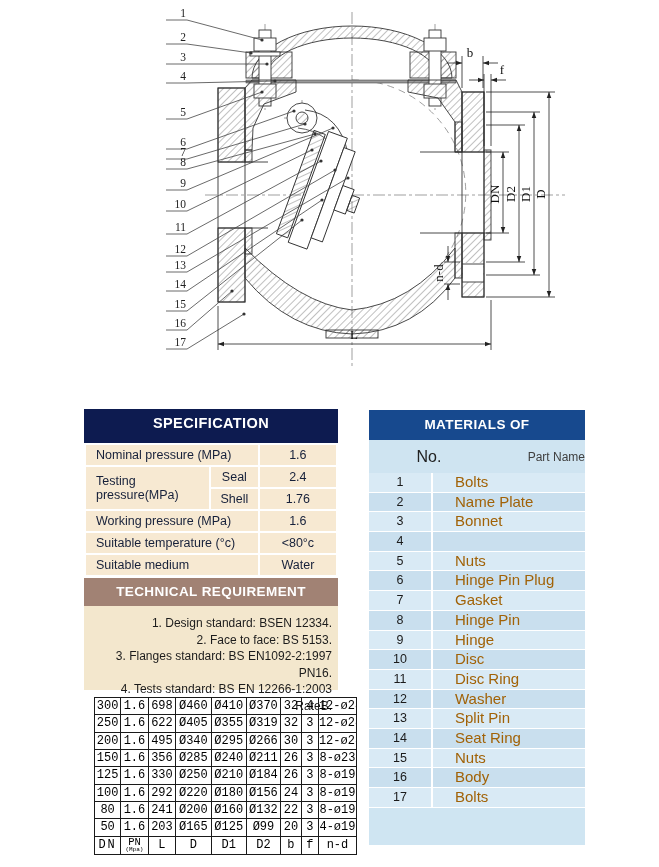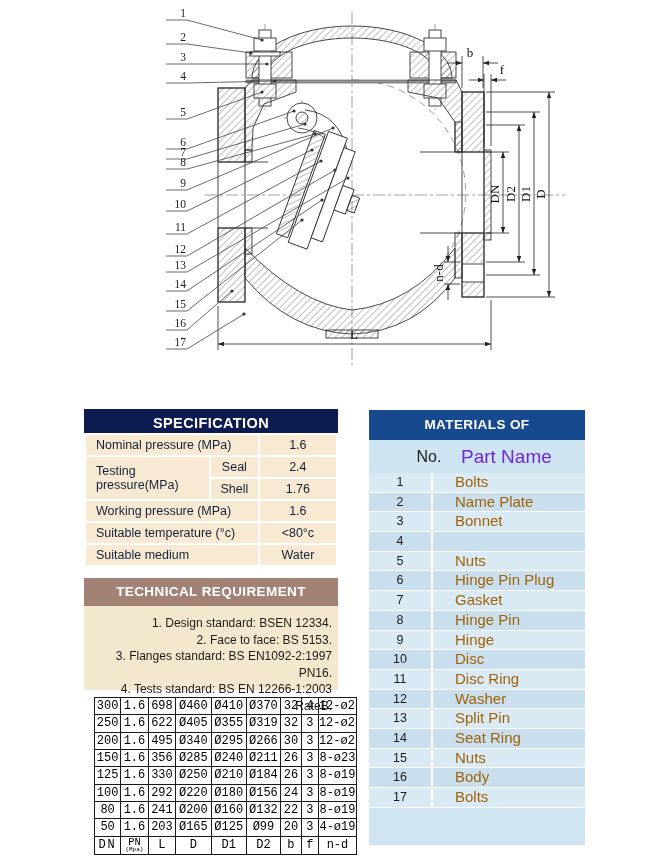--- a/index.html
+++ b/index.html
@@ -4,21 +4,21 @@
 <style>
   html,body{margin:0;padding:0;background:#fff;}
   .page{position:relative;width:659px;height:867px;background:#fff;overflow:hidden;
         font-family:"Liberation Sans",sans-serif;}
   
   #drawing{position:absolute;left:0;top:0;}
   .pnum{font-family:"Liberation Serif",serif;font-size:11.5px;fill:#222;}
   .dimtxt{font-family:"Liberation Serif",serif;font-size:13px;fill:#111;}
   
   .spec-box{position:absolute;left:84px;top:409px;width:254px;}
-  .box-header{height:24px;line-height:29px;text-align:center;color:#fff;
+  .box-header{height:34px;line-height:29px;text-align:center;color:#fff;
               font-weight:bold;font-size:14.5px;letter-spacing:.4px;}
   .spec-header{background:#0d1b50;}
   table.spec{border-collapse:separate;border-spacing:2px;width:100%;background:#fff;margin-top:0;}
   table.spec td{background:#f7e9d2;color:#16203a;font-size:12.5px;height:20px;padding:0 0 0 10px;}
   table.spec td.c{text-align:center;padding:0;}
   
   .tech-box{position:absolute;left:84px;top:578px;width:254px;height:112px;}
   .tech-header{background:#a18274;height:28px;line-height:28px;font-size:13.5px;}
   .tech-body{background:#f3e7cd;height:84px;box-sizing:border-box;padding:9px 6px 0 12px;text-align:right;}
   .tr-item{font-size:12px;line-height:16.5px;color:#1c1c1c;}
@@ -30,21 +30,21 @@
                padding:0;height:14px;overflow:hidden;white-space:nowrap;}
   td.dn-cell{letter-spacing:2px;}
   .pn-main{font-size:10.5px;line-height:9px;}
   .pn-unit{font-size:6px;line-height:6px;}
   
   .mat-box{position:absolute;left:369px;top:410px;width:216px;height:435px;
            display:flex;flex-direction:column;}
   .mat-header{background:#17498e;height:30px;line-height:30px;font-size:13.5px;}
   .mat-sub{background:#cfe4f1;height:33px;display:flex;align-items:center;padding-left:28px;}
   .mat-sub-no{width:64px;text-align:center;font-size:16px;color:#222;}
-  .mat-sub-part{flex:1;text-align:left;font-size:19px;color:#6d28d9;}
+  .mat-sub-part{flex:1;text-align:right;font-size:12px;color:#404040;}
   .mat-rows{flex:1;background:#cfe5f2;}
   .mat-row{display:flex;height:18.7px;border-bottom:1px solid #fff;background:#d9eaf5;}
   .mat-row.alt{background:#c9dfee;}
   .mat-no{width:62px;text-align:center;border-right:2px solid #fff;
           font-size:12.5px;line-height:18.7px;color:#1b1b1b;}
   .mat-part{flex:1;padding-left:22px;font-size:15px;line-height:18.7px;color:#a16207;}
 </style>
 </head>
 <body>
 

